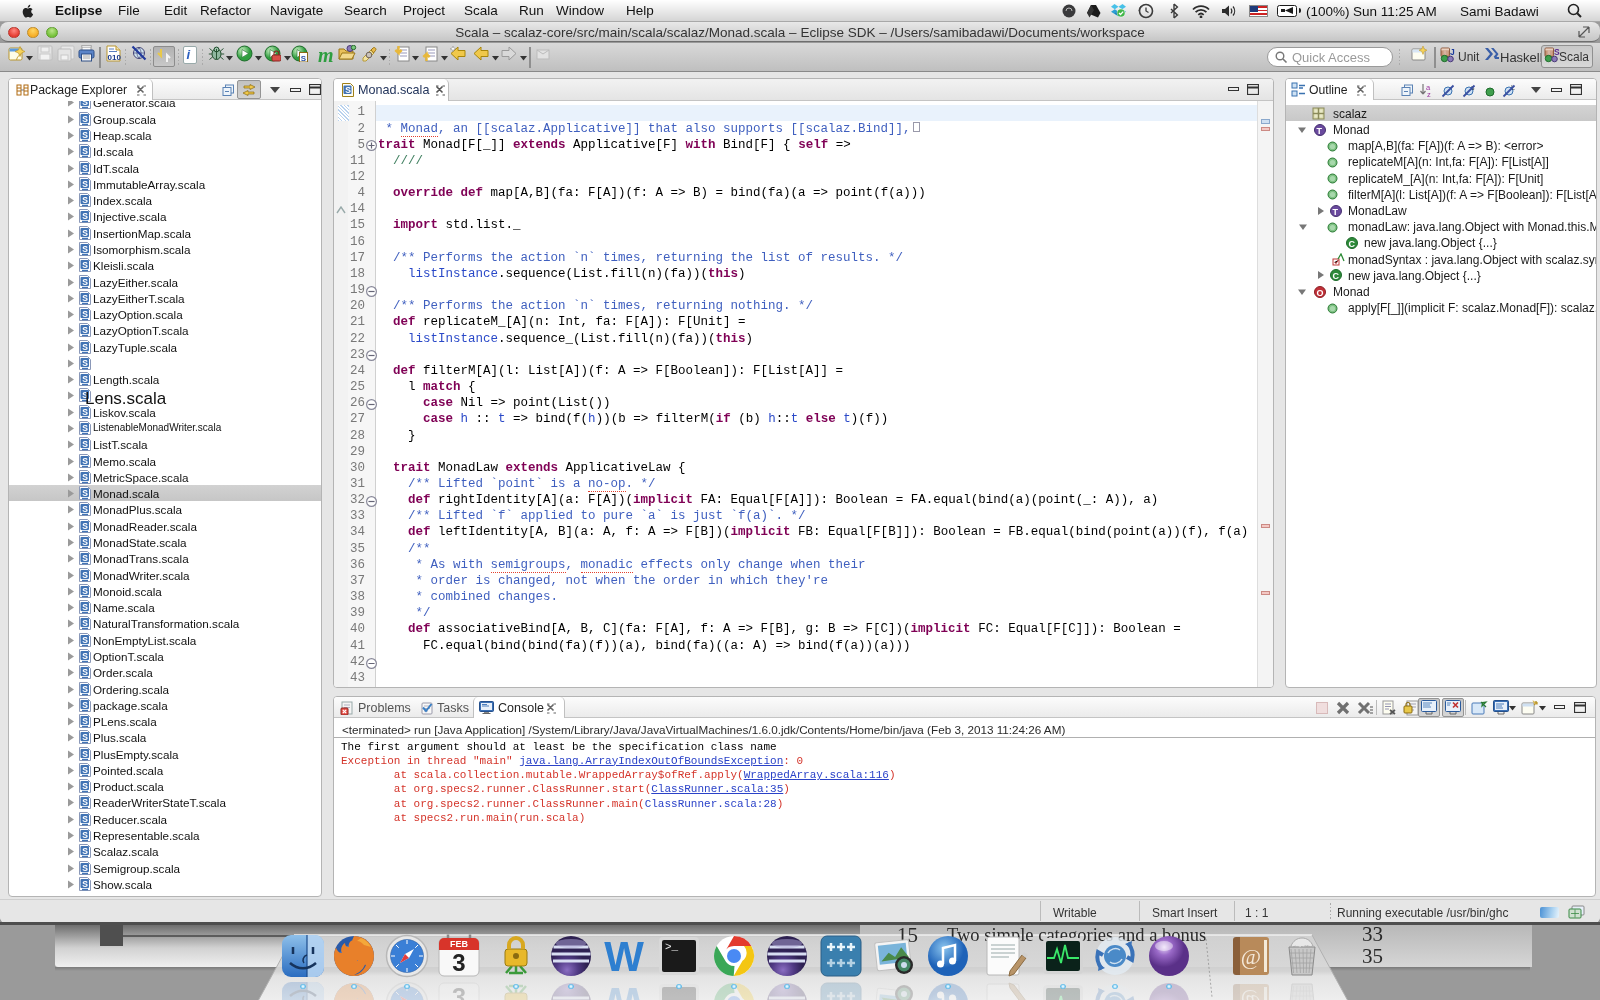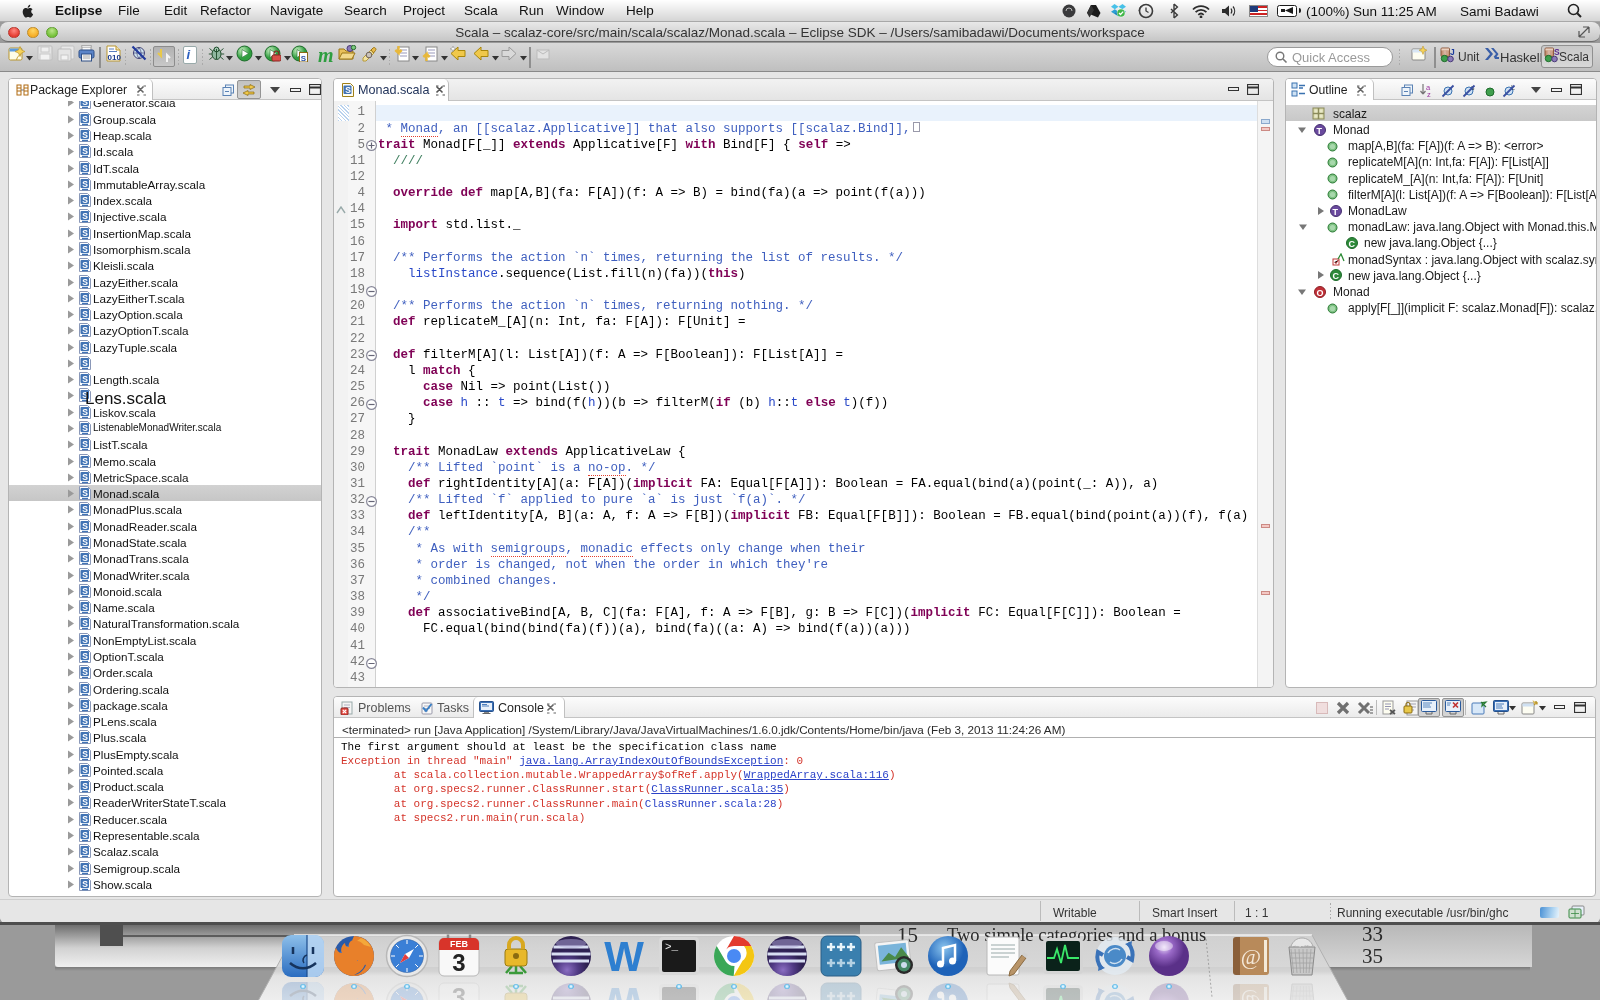--- a/index.html
+++ b/index.html
@@ -998,20 +998,21 @@
       <div style="height:16.17px;white-space:pre"></div>
       <div style="height:16.17px;white-space:pre">  <span class="kw">override</span> <span class="kw">def</span> map[A,B](fa: F[A])(f: A =&gt; B) = bind(fa)(a =&gt; point(f(a)))</div>
       <div style="height:16.17px;white-space:pre"></div>
       <div style="height:16.17px;white-space:pre">  <span class="kw">import</span> std.list._</div>
       <div style="height:16.17px;white-space:pre"></div>
       <div style="height:16.17px;white-space:pre">  <span class="doc">/** Performs the action `n` times, returning the list of results. */</span></div>
       <div style="height:16.17px;white-space:pre">    <span class="loc">listInstance</span>.sequence(List.fill(n)(fa))(<span class="kw">this</span>)</div>
       <div style="height:16.17px;white-space:pre"></div>
       <div style="height:16.17px;white-space:pre">  <span class="doc">/** Performs the action `n` times, returning nothing. */</span></div>
       <div style="height:16.17px;white-space:pre">  <span class="kw">def</span> replicateM_[A](n: Int, fa: F[A]): F[Unit] =</div>
+      <div style="height:16.17px;white-space:pre">    <span class="loc">listInstance</span>.sequence_(List.fill(n)(fa))(<span class="kw">this</span>)</div>
       <div style="height:16.17px;white-space:pre"></div>
       <div style="height:16.17px;white-space:pre">  <span class="kw">def</span> filterM[A](l: List[A])(f: A =&gt; F[Boolean]): F[List[A]] =</div>
       <div style="height:16.17px;white-space:pre">    l <span class="kw">match</span> {</div>
       <div style="height:16.17px;white-space:pre">      <span class="kw">case</span> Nil =&gt; point(List())</div>
       <div style="height:16.17px;white-space:pre">      <span class="kw">case</span> <span class="loc">h</span> :: <span class="loc">t</span> =&gt; bind(f(<span class="loc">h</span>))(b =&gt; filterM(<span class="kw">if</span> (b) <span class="loc">h</span>::<span class="loc">t</span> <span class="kw">else</span> <span class="loc">t</span>)(f))</div>
       <div style="height:16.17px;white-space:pre">    }</div>
       <div style="height:16.17px;white-space:pre"></div>
       <div style="height:16.17px;white-space:pre">  <span class="kw">trait</span> MonadLaw <span class="kw">extends</span> ApplicativeLaw {</div>
       <div style="height:16.17px;white-space:pre">    <span class="doc">/** Lifted `point` is a <span class="sp">no-op</span>. */</span></div>
       <div style="height:16.17px;white-space:pre">    <span class="kw">def</span> rightIdentity[A](a: F[A])(<span class="kw">implicit</span> FA: Equal[F[A]]): Boolean = FA.equal(bind(a)(point(_: A)), a)</div>

